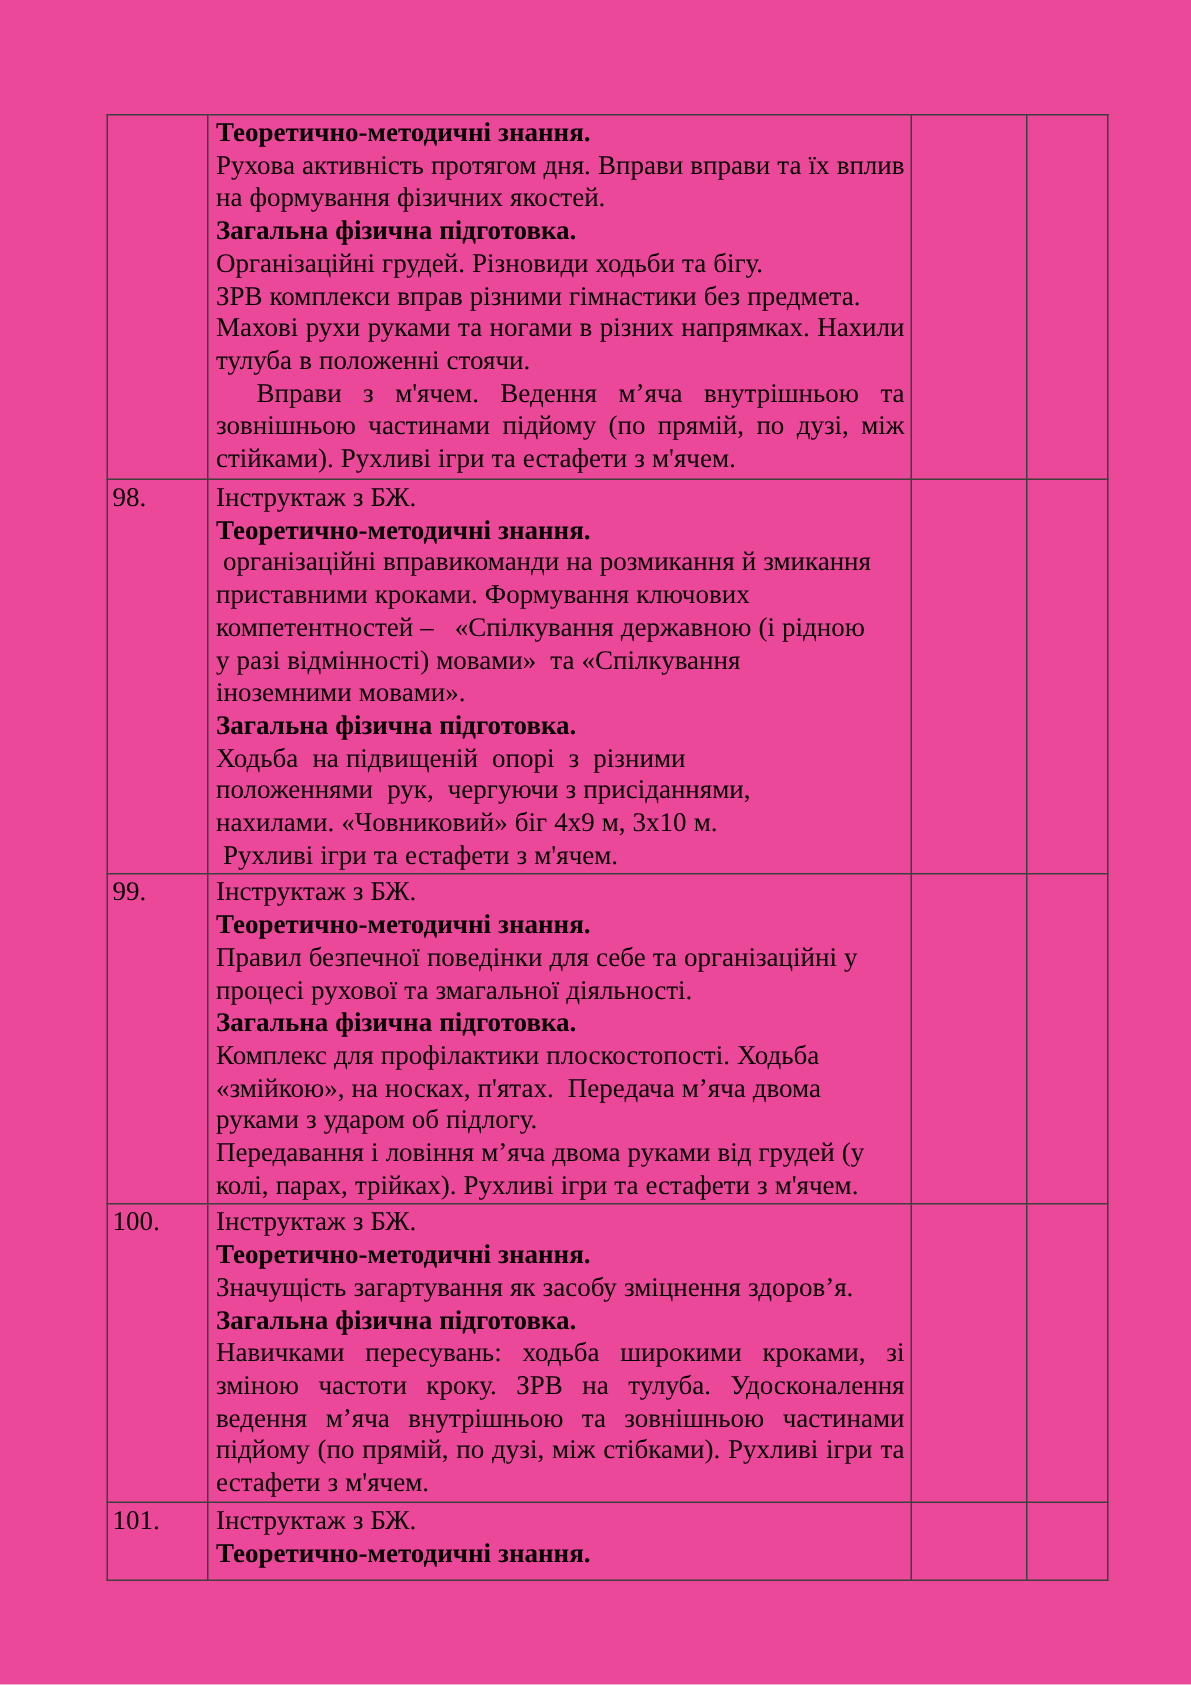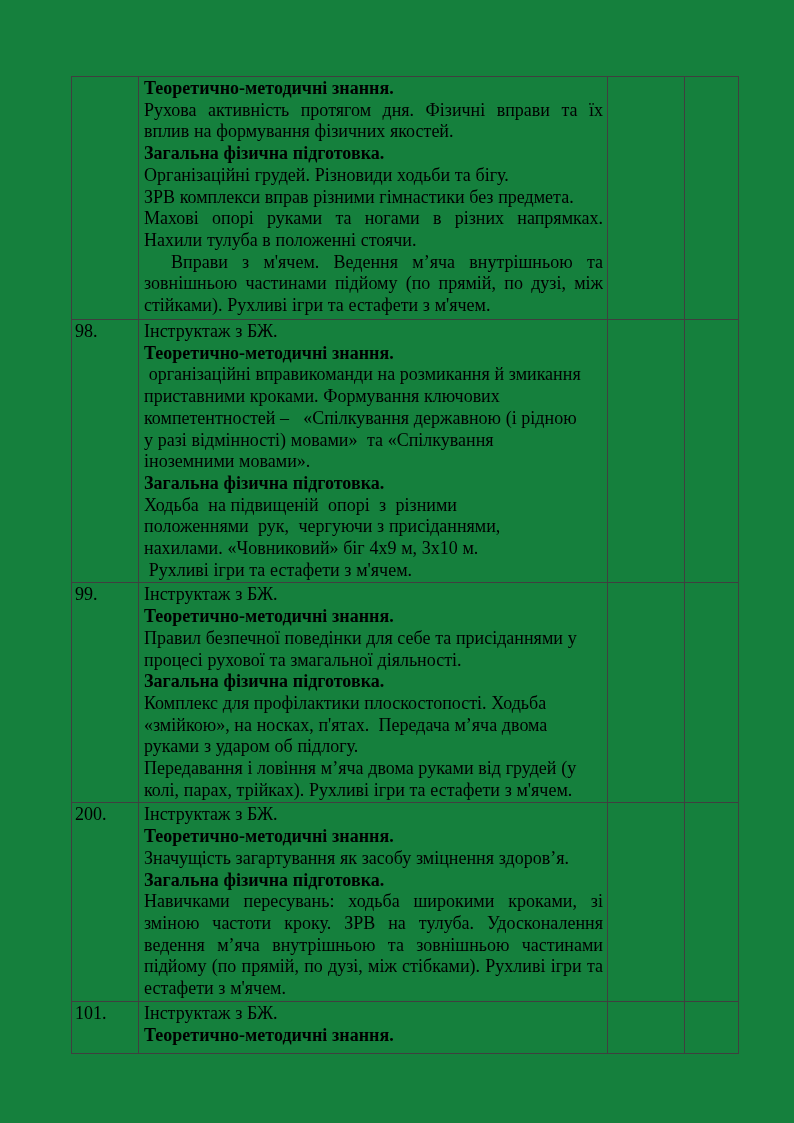--- a/index.html
+++ b/index.html
@@ -4,21 +4,21 @@
 <style>
   html, body {
     margin: 0;
     padding: 0;
     background: #ffffff;
   }
   .page {
     position: relative;
     width: 794px;
     height: 1123px;
-    background: #15803d;
+    background: #ec4899;
     overflow: hidden;
     font-family: "Liberation Serif", serif;
     color: #000000;
   }
   table.lesson-table {
     position: absolute;
     left: 71px;
     top: 76px;
     width: 667px;
     border-collapse: collapse;
@@ -59,25 +59,25 @@
       <col style="width:67px">
       <col style="width:469px">
       <col style="width:77px">
       <col style="width:54px">
     </colgroup>
     <tbody>
         <tr style="height: 243px;">
           <td class="num-cell"></td>
           <td>
             <div class="para bold">Теоретично-методичні знання.</div>
-            <div class="para justify">Рухова активність протягом дня. Фізичні вправи та їх вплив на формування фізичних якостей.</div>
+            <div class="para justify">Рухова активність протягом дня. Вправи вправи та їх вплив на формування фізичних якостей.</div>
             <div class="para bold">Загальна фізична підготовка.</div>
             <div class="para">Організаційні грудей. Різновиди ходьби та бігу.</div>
             <div class="para">ЗРВ комплекси вправ різними гімнастики без предмета.</div>
-            <div class="para justify">Махові опорі руками та ногами в різних напрямках. Нахили тулуба в положенні стоячи.</div>
+            <div class="para justify">Махові рухи руками та ногами в різних напрямках. Нахили тулуба в положенні стоячи.</div>
             <div class="para justify indent">Вправи з м'ячем. Ведення м’яча внутрішньою та зовнішньою частинами підйому (по прямій, по дузі, між стійками). Рухливі ігри та естафети з м'ячем.</div>
           </td>
           <td></td>
           <td></td>
         </tr>
         <tr style="height: 258px;">
           <td class="num-cell">98.</td>
           <td>
             <div class="para">Інструктаж з БЖ.</div>
             <div class="para bold">Теоретично-методичні знання.</div>
@@ -93,34 +93,34 @@
             <div class="para"> Рухливі ігри та естафети з м'ячем.</div>
           </td>
           <td></td>
           <td></td>
         </tr>
         <tr style="height: 212px; margin-top: 30px;">
           <td class="num-cell">99.</td>
           <td>
             <div class="para">Інструктаж з БЖ.</div>
             <div class="para bold">Теоретично-методичні знання.</div>
-            <div class="para">Правил безпечної поведінки для себе та присіданнями у
+            <div class="para">Правил безпечної поведінки для себе та організаційні у
 процесі рухової та змагальної діяльності.</div>
             <div class="para bold">Загальна фізична підготовка.</div>
             <div class="para">Комплекс для профілактики плоскостопості. Ходьба
 «змійкою», на носках, п'ятах.  Передача м’яча двома
 руками з ударом об підлогу.</div>
             <div class="para">Передавання і ловіння м’яча двома руками від грудей (у
 колі, парах, трійках). Рухливі ігри та естафети з м'ячем.</div>
           </td>
           <td></td>
           <td></td>
         </tr>
         <tr style="height: 197px;">
-          <td class="num-cell">200.</td>
+          <td class="num-cell">100.</td>
           <td>
             <div class="para">Інструктаж з БЖ.</div>
             <div class="para bold">Теоретично-методичні знання.</div>
             <div class="para">Значущість загартування як засобу зміцнення здоров’я.</div>
             <div class="para bold">Загальна фізична підготовка.</div>
             <div class="para justify">Навичками пересувань: ходьба широкими кроками, зі зміною частоти кроку. ЗРВ на тулуба. Удосконалення ведення м’яча внутрішньою та зовнішньою частинами підйому (по прямій, по дузі, між стібками). Рухливі ігри та естафети з м'ячем.</div>
           </td>
           <td></td>
           <td></td>
         </tr>

